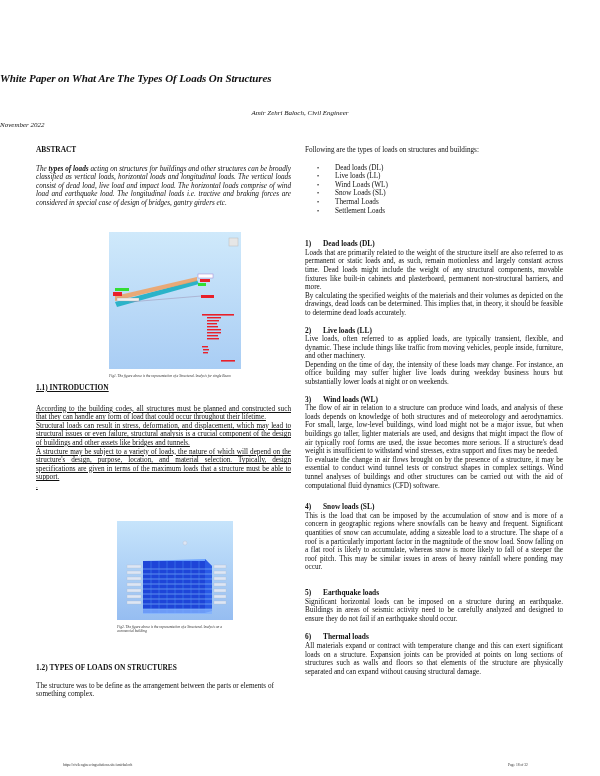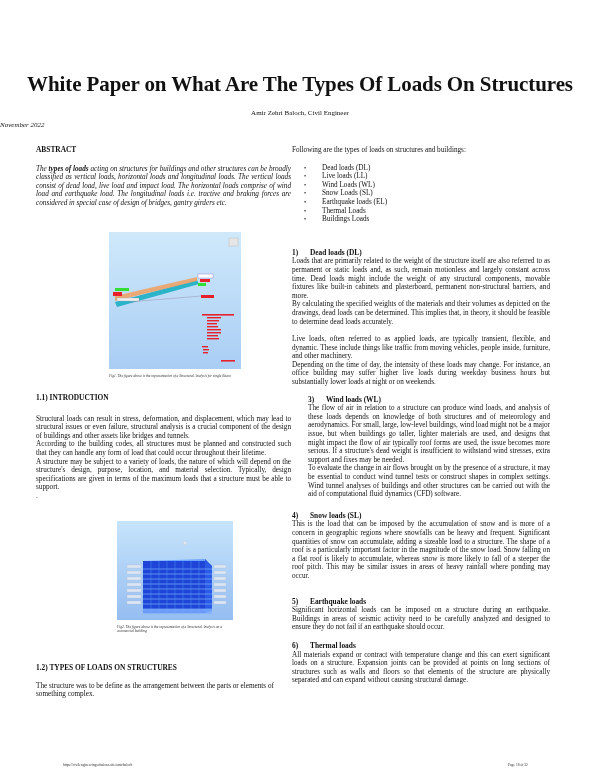--- a/index.html
+++ b/index.html
@@ -1,26 +1,26 @@
 <!DOCTYPE html>
 <html><head>
 <meta charset="utf-8">
 <style>
   html, body { margin:0; padding:0; background:#ffffff; }
   body { width:600px; height:776px; position:relative; overflow:hidden;
          font-family:"Liberation Serif", serif; color:#111; }
-  .title { position:absolute; top:72px; left:0; width:600px; text-align:center;
-           font-weight:bold; font-size:21px; letter-spacing:-0.1px; }
+  .title { position:absolute; top:72px; left:0; width:600px; text-align:left;
+           font-weight:bold; font-size:11px; letter-spacing:-0.1px;font-style:italic; }
   .author { position:absolute; top:109px; left:0; width:600px; text-align:center;
-            font-size:7px; }
+            font-style:italic; font-size:7px; }
   .date { position:absolute; top:121px; left:0; width:600px; text-align:left;
           font-style:italic; font-size:7px; }
   .col { position:absolute; font-size:7.2px; line-height:8.6px; }
   .left { left:36px; width:255px; }
-  .right { left:292px; width:258px; }
+  .right { left:305px; width:258px; }
   .h { font-weight:bold; font-size:7.4px; }
   .just { text-align:justify; }
   .abstract { font-style:italic; }
   p { margin:0; }
   figure { margin:0; position:absolute; }
   .fig-cap { font-style:italic; font-size:3.6px; line-height:4.4px; color:#333; }
   ul.loads { list-style:none; margin:0; padding:0; }
   ul.loads li { position:relative; padding-left:30px; line-height:8.6px; }
   ul.loads li::before { content:"\2022"; position:absolute; left:12px; font-size:6px; }
   .footer { position:absolute; top:763px; font-size:3.6px; color:#333; }
@@ -70,25 +70,25 @@
       <rect x="98" y="106" width="12" height="1.4"></rect>
         <rect x="93" y="114" width="6" height="1.4"></rect>
       <rect x="94" y="117" width="6" height="1.4"></rect>
         <rect x="94" y="120" width="5" height="1.4"></rect>
       <rect x="112" y="128" width="14" height="1.6"></rect>
     </g>
   </svg>
   <figcaption class="fig-cap" style="margin-top:1px;">Fig1. The figure above is the representation of a Structural Analysis for single Beam</figcaption>
 </figure>
 
-<div class="col left" style="top:394px;">
+<div class="col left" style="top:384px;text-decoration:underline;">
   <div class="h">1.1)  INTRODUCTION</div>
   <div style="margin-top:12px;" class="just">
+    <p>According to the building codes, all structures must be planned and constructed such that they can handle any form of load that could occur throughout their lifetime.</p>
     <p>Structural loads can result in stress, deformation, and displacement, which may lead to structural issues or even failure, structural analysis is a crucial component of the design of buildings and other assets like bridges and tunnels.</p>
-    <p>According to the building codes, all structures must be planned and constructed such that they can handle any form of load that could occur throughout their lifetime.</p>
     <p>A structure may be subject to a variety of loads, the nature of which will depend on the structure's design, purpose, location, and material selection. Typically, design specifications are given in terms of the maximum loads that a structure must be able to support.</p>
     <p>.</p>
   </div>
 </div>
 
 <figure style="left:117px; top:521px; width:116px;">
   <svg width="116" height="99" viewBox="0 0 116 99">
     <defs>
       <linearGradient id="g2" x1="0" y1="0" x2="0" y2="1">
         <stop offset="0" stop-color="#c6e4fb"></stop>
@@ -146,37 +146,37 @@
   <p style="margin-top:9px;">The structure was to be define as the arrangement between the parts or elements of something complex.</p>
 </div>
 
 <div class="col right" style="top:146px;">
   <p>Following are the types of loads on structures and buildings:</p>
   <ul class="loads" style="margin-top:9px;">
     <li>Dead loads (DL)</li>
     <li>Live loads (LL)</li>
     <li>Wind Loads (WL)</li>
     <li>Snow Loads (SL)</li>
-    <li>Earthquake loads (EL)</li>
     <li>Thermal Loads</li>
-    <li>Buildings Loads</li>
+    <li>Settlement Loads</li>
   </ul>
 
   <div style="margin-top:25px;">
     <div class="h"><span class="num">1)</span><span>Dead loads (DL)</span></div>
     <p class="just">Loads that are primarily related to the weight of the structure itself are also referred to as permanent or static loads and, as such, remain motionless and largely constant across time. Dead loads might include the weight of any structural components, movable fixtures like built-in cabinets and plasterboard, permanent non-structural barriers, and more.</p>
     <p class="just">By calculating the specified weights of the materials and their volumes as depicted on the drawings, dead loads can be determined. This implies that, in theory, it should be feasible to determine dead loads accurately.</p>
   </div>
 
   <div style="margin-top:9px;">
+    <div class="h"><span class="num">2)</span><span>Live loads (LL)</span></div>
     <p class="just">Live loads, often referred to as applied loads, are typically transient, flexible, and dynamic. These include things like traffic from moving vehicles, people inside, furniture, and other machinery.</p>
     <p class="just">Depending on the time of day, the intensity of these loads may change. For instance, an office building may suffer higher live loads during weekday business hours but substantially lower loads at night or on weekends.</p>
   </div>
 
-  <div style="margin-top:9px;margin-left:16px;">
+  <div style="margin-top:9px;">
     <div class="h"><span class="num">3)</span><span>Wind loads (WL)</span></div>
     <p class="just">The flow of air in relation to a structure can produce wind loads, and analysis of these loads depends on knowledge of both structures and of meteorology and aerodynamics. For small, large, low-level buildings, wind load might not be a major issue, but when buildings go taller, lighter materials are used, and designs that might impact the flow of air typically roof forms are used, the issue becomes more serious. If a structure's dead weight is insufficient to withstand wind stresses, extra support and fixes may be needed.</p>
     <p class="just">To evaluate the change in air flows brought on by the presence of a structure, it may be essential to conduct wind tunnel tests or construct shapes in complex settings. Wind tunnel analyses of buildings and other structures can be carried out with the aid of computational fluid dynamics (CFD) software.</p>
   </div>
 
   <div style="margin-top:13px;">
     <div class="h"><span class="num">4)</span><span>Snow loads (SL)</span></div>
     <p class="just">This is the load that can be imposed by the accumulation of snow and is more of a concern in geographic regions where snowfalls can be heavy and frequent. Significant quantities of snow can accumulate, adding a sizeable load to a structure. The shape of a roof is a particularly important factor in the magnitude of the snow load. Snow falling on a flat roof is likely to accumulate, whereas snow is more likely to fall of a steeper the roof pitch. This may be similar issues in areas of heavy rainfall where ponding may occur.</p>
   </div>
 

